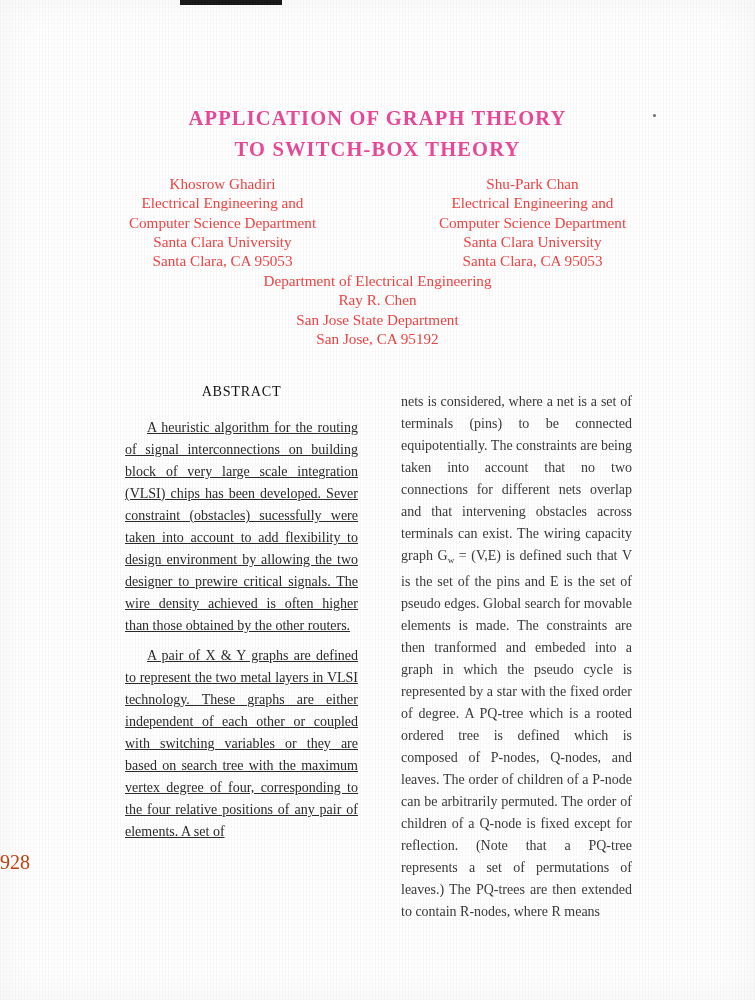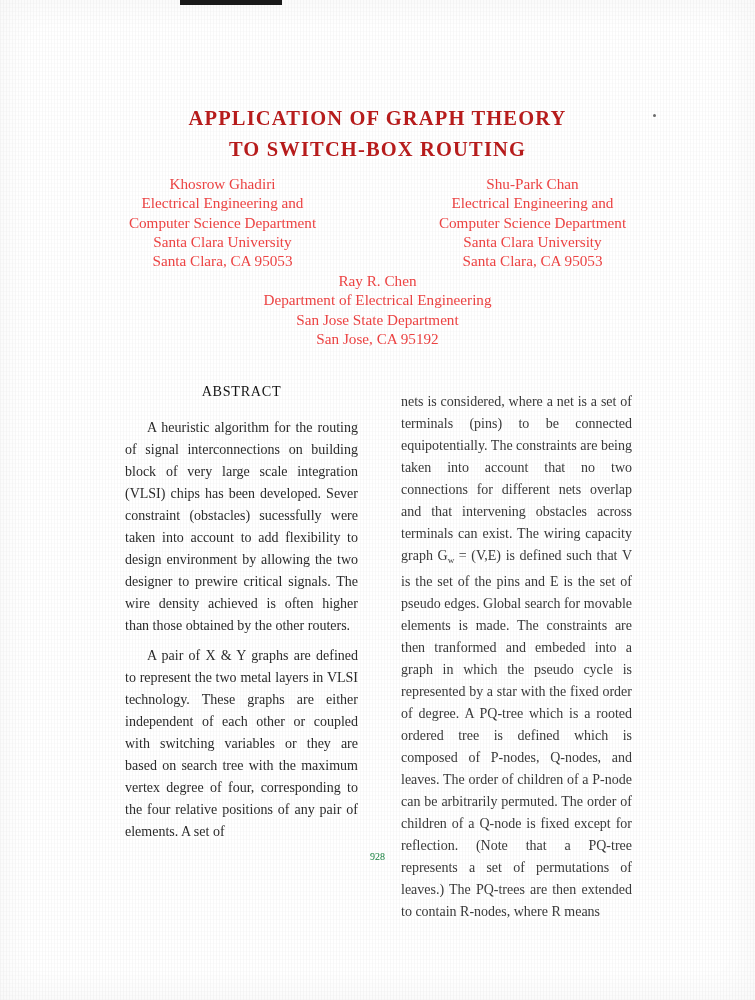--- a/index.html
+++ b/index.html
@@ -55,21 +55,21 @@
     right: 0;
     top: 103px;
     text-align: center;
   }
   .title-line {
     font-family: "Liberation Serif", "DejaVu Serif", serif;
     font-weight: bold;
     font-size: 20.5px;
     letter-spacing: 1.15px;
     line-height: 31px;
-    color: #b91c1c;
+    color: #ec4899;
   }
 
   
   .authors-row {
     position: absolute;
     left: 95px;
     top: 174px;
     width: 565px;
     display: flex;
     justify-content: space-between;
@@ -122,73 +122,74 @@
     margin: 8px;
     font-size: 14px;
     line-height: 22.0px;
     text-align: justify;
     text-justify: inter-word;
     color: #2b2b2b;
     hyphens: none;
   }
   p.body.indent {
     text-indent: 22px;
+    text-decoration: underline;
   }
   .col-right p.body {
     color: #3a3a3a;
   }
   sub {
     font-size: 0.65em;
     vertical-align: -0.28em;
   }
 
   
   .folio {
     position: absolute;
     left: 0;
     right: 0;
     top: 851px;
-    text-align: center;
-    font-size: 10px;
-    color: #15803d;
+    text-align: left;
+    font-size: 20px;
+    color: #c2410c;
   }
 </style>
 </head>
 <body>
 
 <div class="page">
 
   <div class="scan-bar"></div>
   <div class="scan-speck"></div>
 
   <div class="title-block">
     <div class="title-line">APPLICATION OF GRAPH THEORY</div>
-    <div class="title-line">TO SWITCH-BOX ROUTING</div>
+    <div class="title-line">TO SWITCH-BOX THEORY</div>
   </div>
 
   <div class="authors-row">
     <div class="author-col">
       <div class="author-line">Khosrow Ghadiri</div>
       <div class="author-line">Electrical Engineering and</div>
       <div class="author-line">Computer Science Department</div>
       <div class="author-line">Santa Clara University</div>
       <div class="author-line">Santa Clara, CA 95053</div>
     </div>
     <div class="author-col">
       <div class="author-line">Shu-Park Chan</div>
       <div class="author-line">Electrical Engineering and</div>
       <div class="author-line">Computer Science Department</div>
       <div class="author-line">Santa Clara University</div>
       <div class="author-line">Santa Clara, CA 95053</div>
     </div>
   </div>
 
   <div class="author-center">
+    <div class="author-line">Department of Electrical Engineering</div>
     <div class="author-line">Ray R. Chen</div>
-    <div class="author-line">Department of Electrical Engineering</div>
     <div class="author-line">San Jose State Department</div>
     <div class="author-line">San Jose, CA 95192</div>
   </div>
 
   <div class="columns">
 
     <div class="col">
       <div class="sec-head">ABSTRACT</div>
       <p class="body indent">A heuristic algorithm for the routing of signal interconnections on building block of very large scale integration (VLSI) chips has been developed. Sever constraint (obstacles) sucessfully were taken into account to add flexibility to design environment by allowing the two designer to prewire critical signals. The wire density achieved is often higher than those obtained by the other routers.</p>
 

